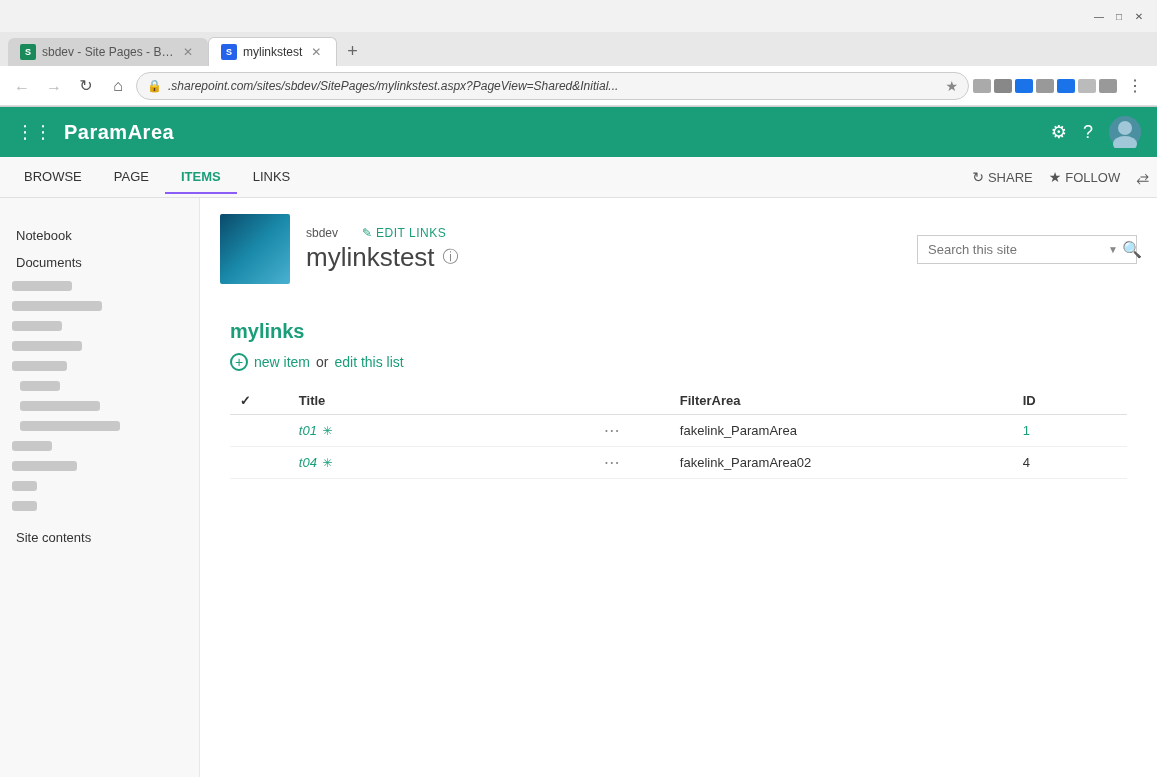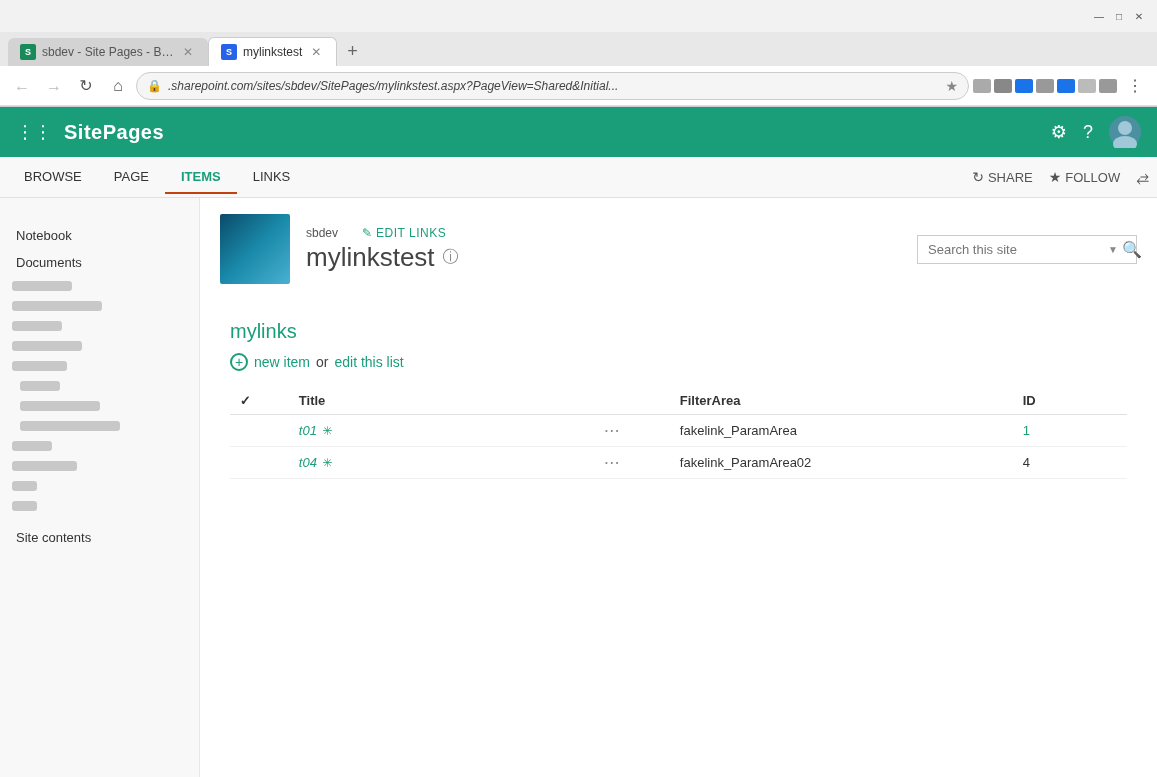--- a/index.html
+++ b/index.html
@@ -38,21 +38,21 @@
     .waffle-icon { color: white; font-size: 18px; cursor: pointer; }
     .sp-logo { color: white; font-size: 20px; font-weight: 600; letter-spacing: 0.5px; }
     .sp-header-right { display: flex; align-items: center; gap: 16px; }
     .sp-icon-btn { color: white; font-size: 18px; cursor: pointer; }
     .sp-avatar { width: 32px; height: 32px; border-radius: 50%; background: #4a90a0; display: flex; align-items: center; justify-content: center; color: white; font-size: 14px; cursor: pointer; }
 
     
     .ribbon { background: #f8f8f8; border-bottom: 1px solid #e0e0e0; }
     .ribbon-tabs { display: flex; align-items: center; padding: 0 8px; height: 40px; }
     .ribbon-tab { padding: 8px 16px; font-size: 13px; cursor: pointer; color: #333; border-bottom: 2px solid transparent; }
-    .ribbon-tab.active { color: #1a9e7a; border-bottom: 2px solid #c2410c; font-weight: 600; }
+    .ribbon-tab.active { color: #1a9e7a; border-bottom: 2px solid #8b5cf6; font-weight: 600; }
     .ribbon-right { margin-left: auto; display: flex; align-items: center; gap: 16px; }
     .ribbon-action { display: flex; align-items: center; gap: 4px; font-size: 13px; color: #555; cursor: pointer; }
 
     
     .main-layout { display: flex; height: calc(777px - 32px - 34px - 40px - 50px - 40px); }
 
     
     .sidebar { width: 200px; border-right: 1px solid #e8e8e8; padding: 8px 0; background: #f8f8f8; overflow-y: auto; flex-shrink: 0; }
     .sidebar-item { padding: 6px 16px; font-size: 13px; color: #333; cursor: pointer; }
     .sidebar-item.active { background: #e8f4f0; font-weight: 600; }
@@ -70,21 +70,21 @@
     .site-name-icon { font-size: 16px; color: #888; cursor: pointer; }
     .edit-links { display: flex; align-items: center; gap: 4px; font-size: 12px; color: #1a9e7a; cursor: pointer; }
     .search-box-area { margin-left: auto; display: flex; align-items: center; gap: 8px; }
     .search-box { display: flex; align-items: center; gap: 4px; border: 1px solid #ccc; padding: 4px 10px; width: 220px; background: #fff; }
     .search-input { border: none; outline: none; font-size: 13px; color: #000000; flex: 1; background: transparent; }
     .search-btn { color: #555; cursor: pointer; font-size: 16px; }
     .search-dropdown { color: #888; cursor: pointer; font-size: 10px; }
 
     
     .list-area { padding: 20px 30px; }
-    .list-title { font-size: 20px; color: #1a9e7a; font-weight: 400; margin-bottom: 10px; }
+    .list-title { font-size: 20px; color: #1a9e7a; font-weight: 700; margin-bottom: 10px; }
     .new-item-bar { display: flex; align-items: center; gap: 6px; margin-bottom: 16px; font-size: 14px; }
     .add-icon { width: 18px; height: 18px; border: 2px solid #1a9e7a; border-radius: 50%; display: flex; align-items: center; justify-content: center; color: #1a9e7a; font-size: 14px; cursor: pointer; flex-shrink: 0; }
     .new-item-link { color: #1a9e7a; cursor: pointer; text-decoration: none; }
     .new-item-text { color: #444; }
 
     
     .list-table { width: 100%; border-collapse: collapse; }
     .list-table th { text-align: left; padding: 6px 10px; font-size: 13px; font-weight: 600; color: #333; border-bottom: 1px solid #e0e0e0; }
     .list-table th:first-child { width: 20px; }
     .list-table td { padding: 6px 10px; font-size: 13px; color: #333; border-bottom: 1px solid #f0f0f0; vertical-align: middle; }
@@ -148,21 +148,21 @@
         <div class="toolbar-icon" style="width:18px; height:14px; background:#999; border-radius:2px;"></div>
       </div>
       <div class="menu-btn">⋮</div>
     </div>
   </div>
 </div>
 
 <div class="sp-header">
   <div class="sp-header-left">
     <span class="waffle-icon">⋮⋮</span>
-    <span class="sp-logo">SitePages</span>
+    <span class="sp-logo">ParamArea</span>
   </div>
   <div class="sp-header-right">
     <span class="sp-icon-btn">⚙</span>
     <span class="sp-icon-btn">?</span>
     <div class="sp-avatar">
       <svg width="32" height="32" viewBox="0 0 32 32">
           <circle cx="16" cy="12" r="7" fill="#a0c8d8"></circle>
           <ellipse cx="16" cy="28" rx="12" ry="8" fill="#a0c8d8"></ellipse>
         </svg>
     </div>

